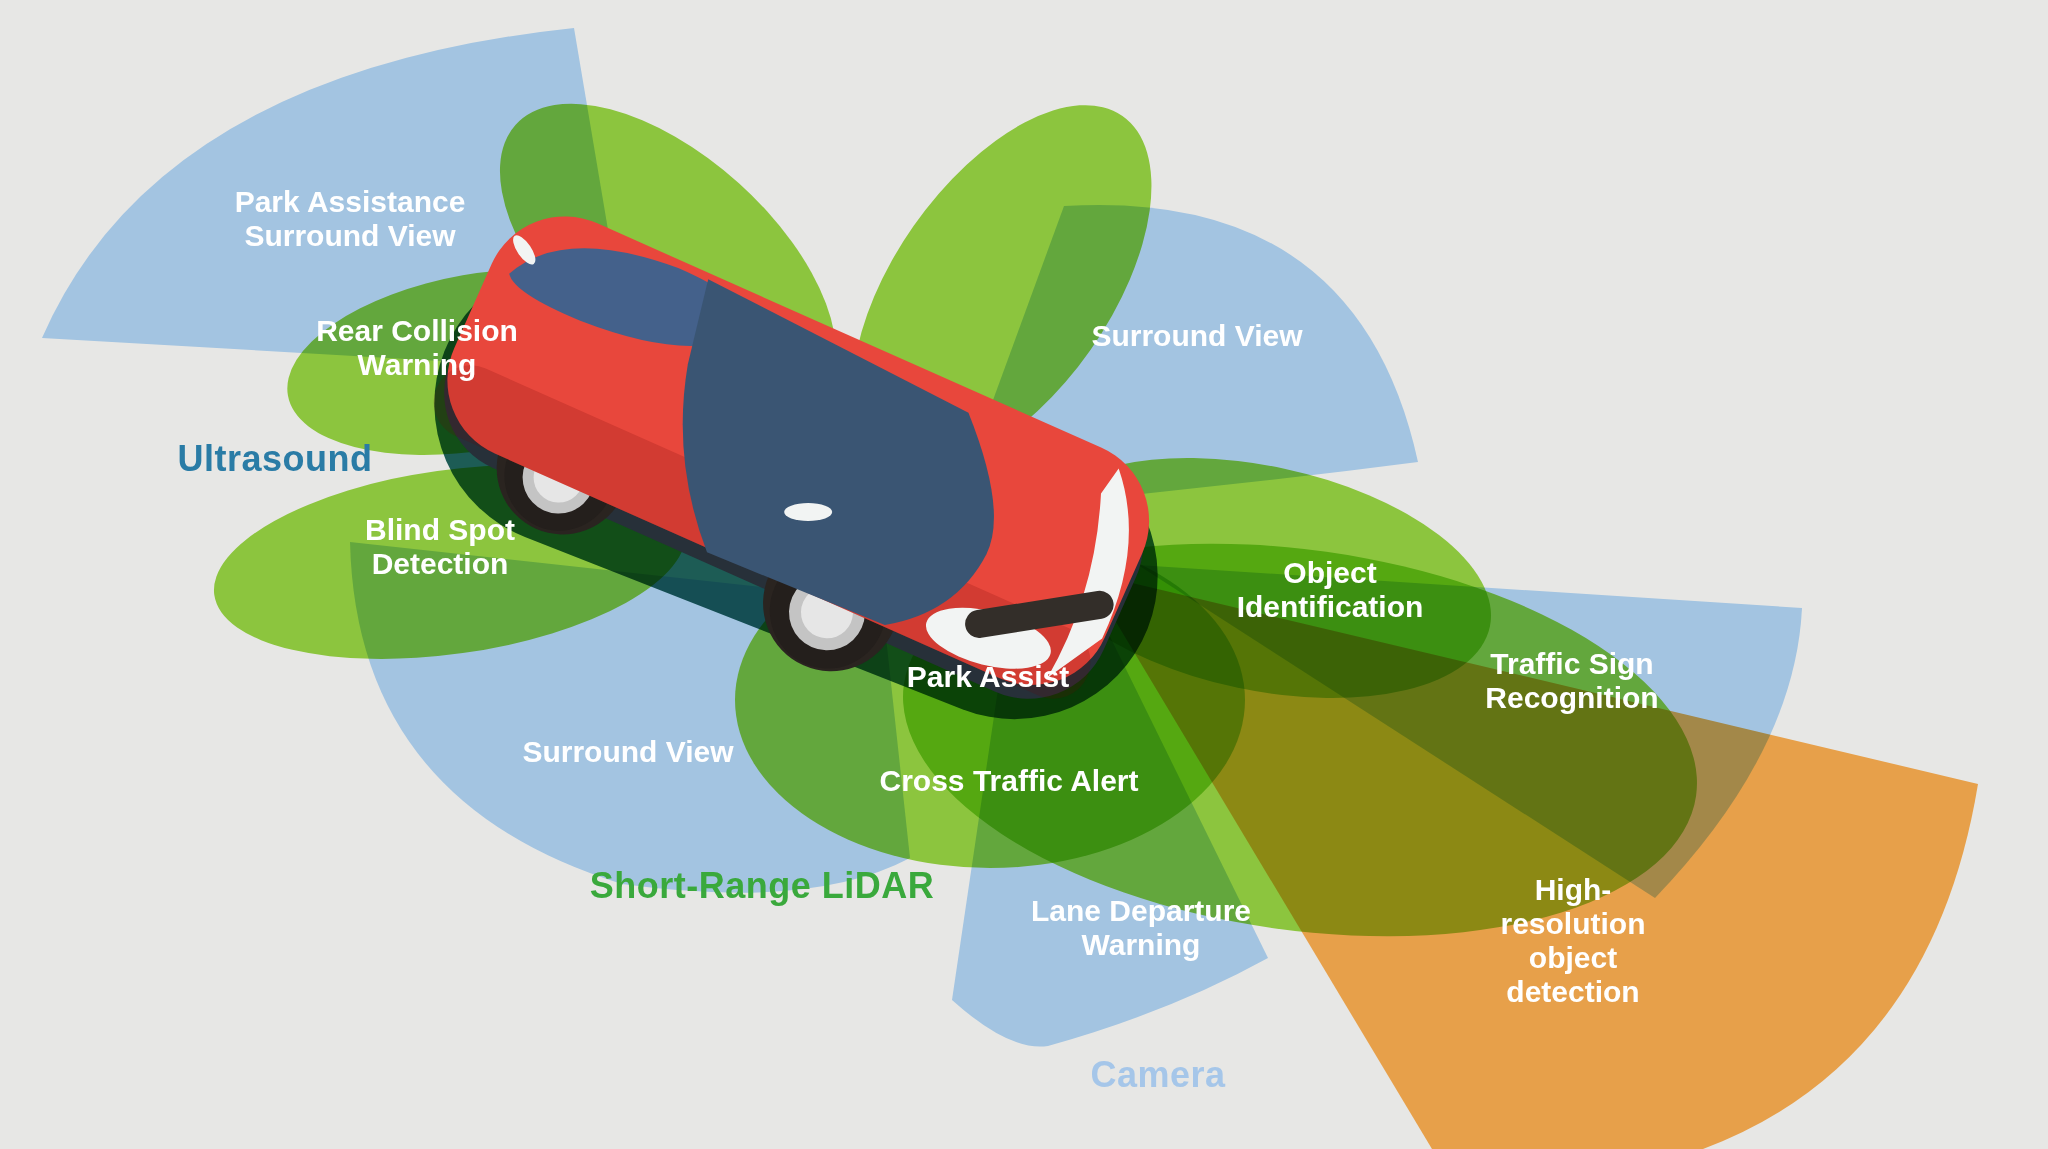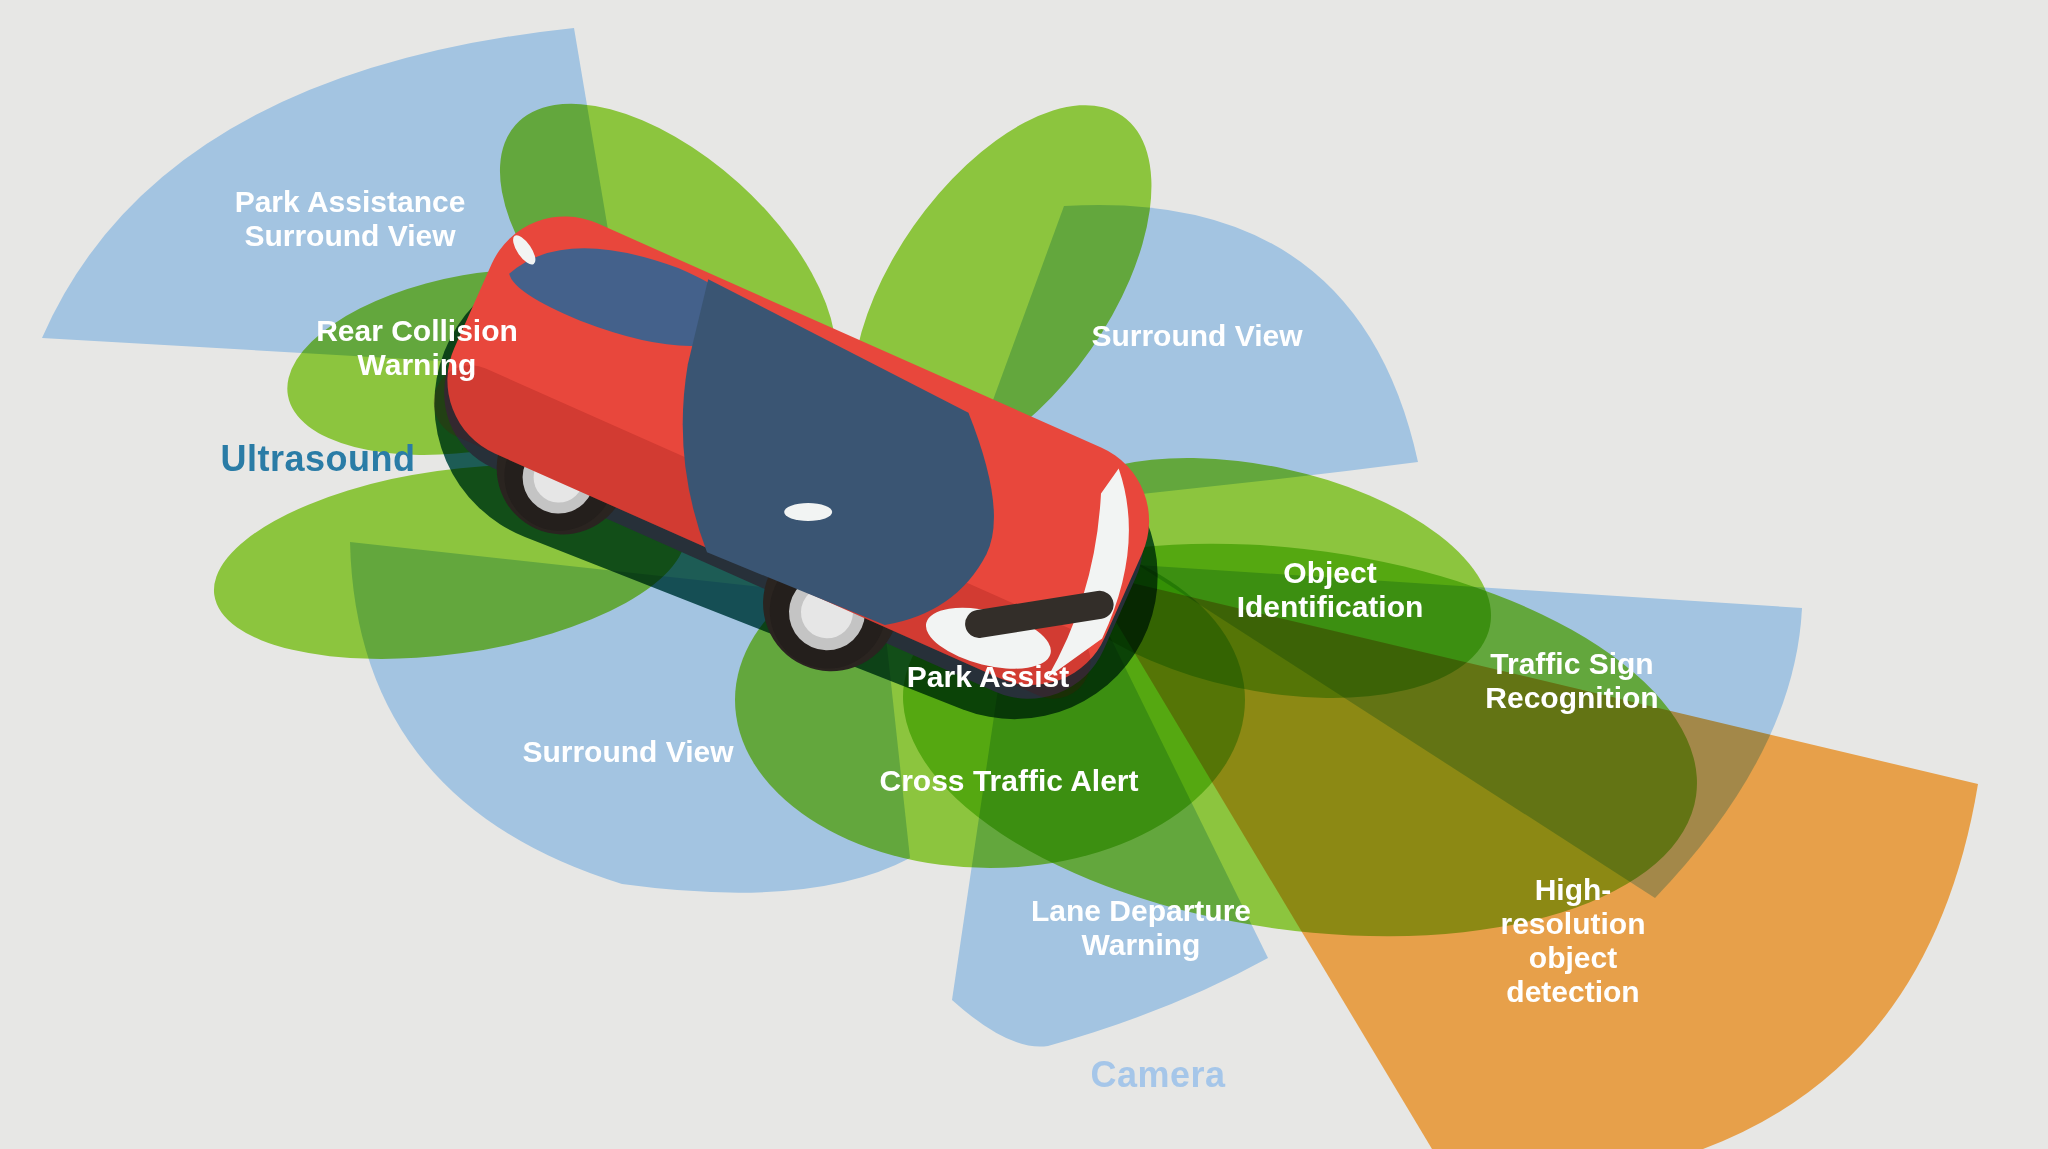--- a/index.html
+++ b/index.html
@@ -98,20 +98,22 @@
       <ellipse cx="-332" cy="-80" rx="17" ry="7" transform="rotate(32,-332,-80)" fill="#f2f4f3"></ellipse>
     </g>
   </svg>
 
   <div class="label zone-label" style="left:350px;top:219px">Park Assistance
 Surround View</div>
 
   <div class="label zone-label" style="left:417px;top:348px">Rear Collision
 Warning</div>
 
+  <div class="label zone-label" style="left:440px;top:547px">Blind Spot
+Detection</div>
 
   <div class="label zone-label" style="left:628px;top:752px">Surround View</div>
 
   <div class="label zone-label" style="left:1197px;top:336px">Surround View</div>
 
   <div class="label zone-label" style="left:988px;top:677px">Park Assist</div>
 
   <div class="label zone-label" style="left:1009px;top:781px">Cross Traffic Alert</div>
 
   <div class="label zone-label" style="left:1141px;top:928px">Lane Departure
@@ -119,19 +121,20 @@
 
   <div class="label zone-label" style="left:1572px;top:681px">Traffic Sign
 Recognition</div>
 
   <div class="label zone-label" style="left:1330px;top:590px">Object
 Identification</div>
 
   <div class="label zone-label" style="left:1573px;top:941px">High-resolution
 object detection</div>
 
-  <div class="label cat-label" style="left: 275px; top: 459px; color: rgb(42, 124, 166); margin-left: 43px;">Ultrasound</div>
+  <div class="label cat-label" style="left: 275px; top: 459px; color: rgb(42, 124, 166);">Ultrasound</div>
 
+  <div class="label cat-label" style="left: 762px; top: 886px; color: rgb(58, 169, 60);">Short-Range LiDAR</div>
 
   <div class="label cat-label" style="left: 1142px; top: 1075px; color: rgb(165, 198, 233); margin-left: 16px;">Camera</div>
 
 
 </div>
 
 </body></html>

